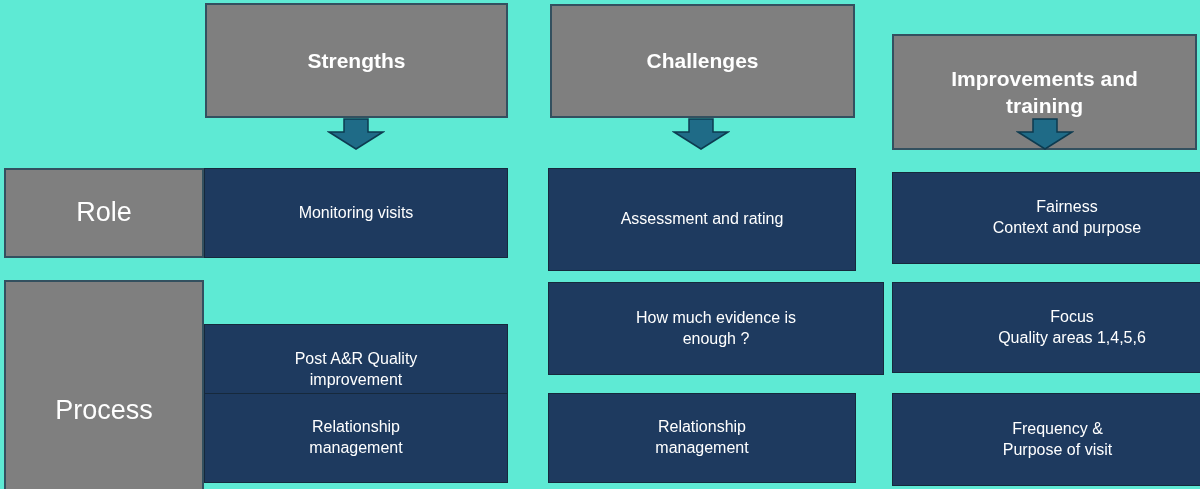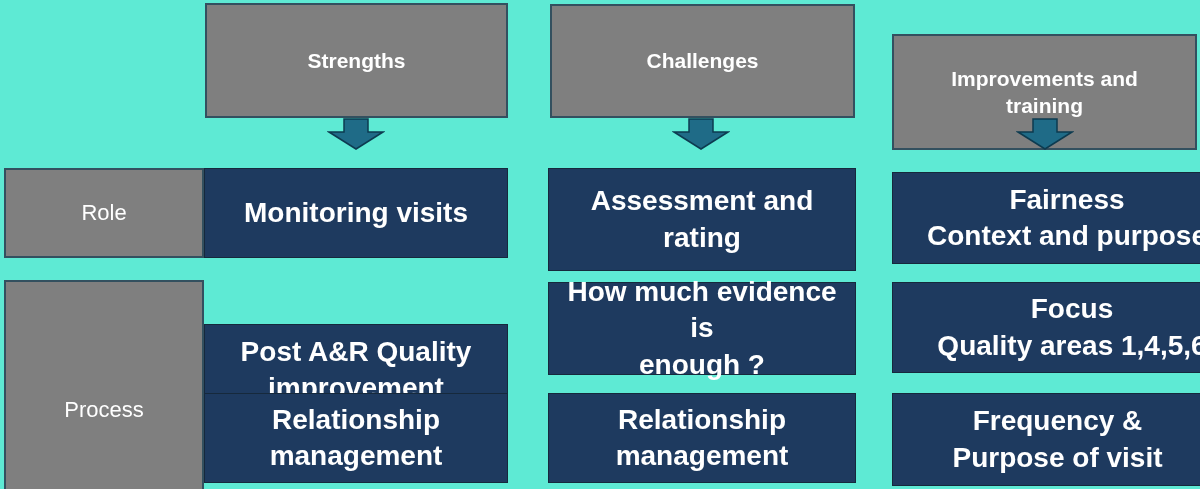--- a/index.html
+++ b/index.html
@@ -36,22 +36,22 @@
   }
   .gray {
     background: var(--gray_fill, #7f7f7f);
     border: 2px solid var(--gray_border, #33505f);
   }
   .navy {
     background: var(--navy_fill, #1e3a5f);
     border: 1.5px solid var(--navy_border, #16293c);
   }
   .header-box { font-weight: bold; font-size: 21px; }
-  .cell { font-weight: bold; font-size: 28px; }
-  .row-label { font-weight: normal; font-size: 22px; }
+  .cell { font-weight: normal; font-size: 16px; }
+  .row-label { font-weight: normal; font-size: 27px; }
   .arrow { position: absolute; }
 </style>
 </head>
 <body>
 
 <div class="canvas">
 
   <div class="box gray header-box" style="left:205px; top:3px; width:303px; height:115px;">
     <span>Strengths</span>
   </div>
@@ -88,21 +88,21 @@
   </div>
   <div class="box navy cell" style="left:892px; top:172px; width:350px; height:92px;">
     <span>Fairness
 Context and purpose</span>
   </div>
 
   <div class="box navy cell" style="left:204px; top:280px; width:304px; height:92px;margin-top:44px;">
     <span>Post A&amp;R Quality
 improvement</span>
   </div>
-  <div class="box navy cell" style="left:548px; top:282px; width:308px; height:93px;">
+  <div class="box navy cell" style="left:548px; top:282px; width:336px; height:93px;">
     <span>How much evidence is
 enough ?</span>
   </div>
   <div class="box navy cell" style="left:892px; top:282px; width:360px; height:91px;">
     <span>Focus
 Quality areas 1,4,5,6</span>
   </div>
 
   <div class="box navy cell" style="left:204px; top:393px; width:304px; height:90px;">
     <span>Relationship

